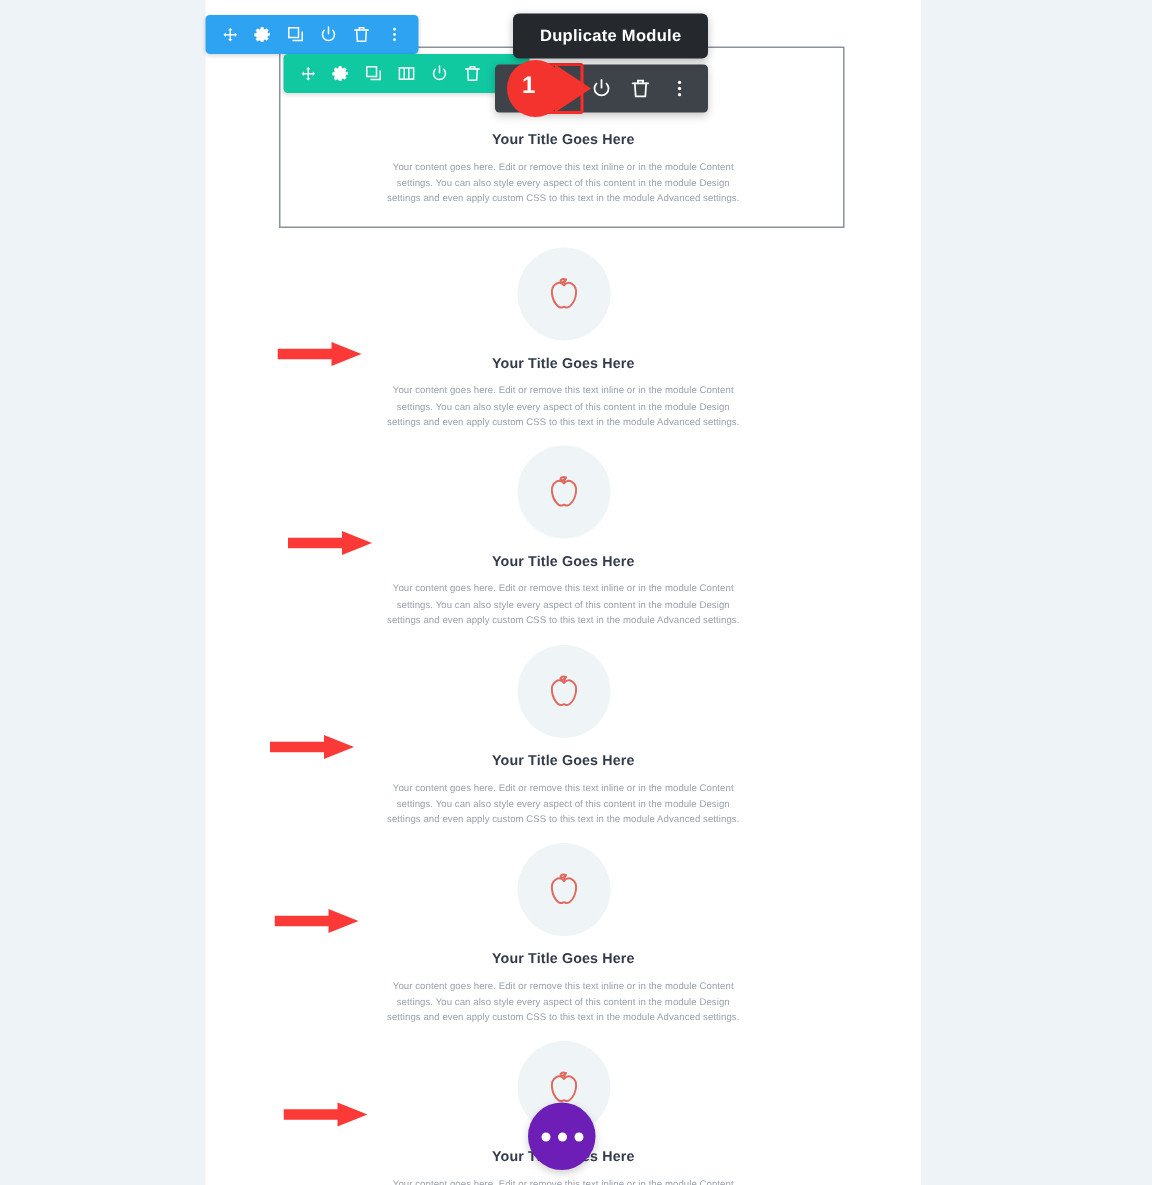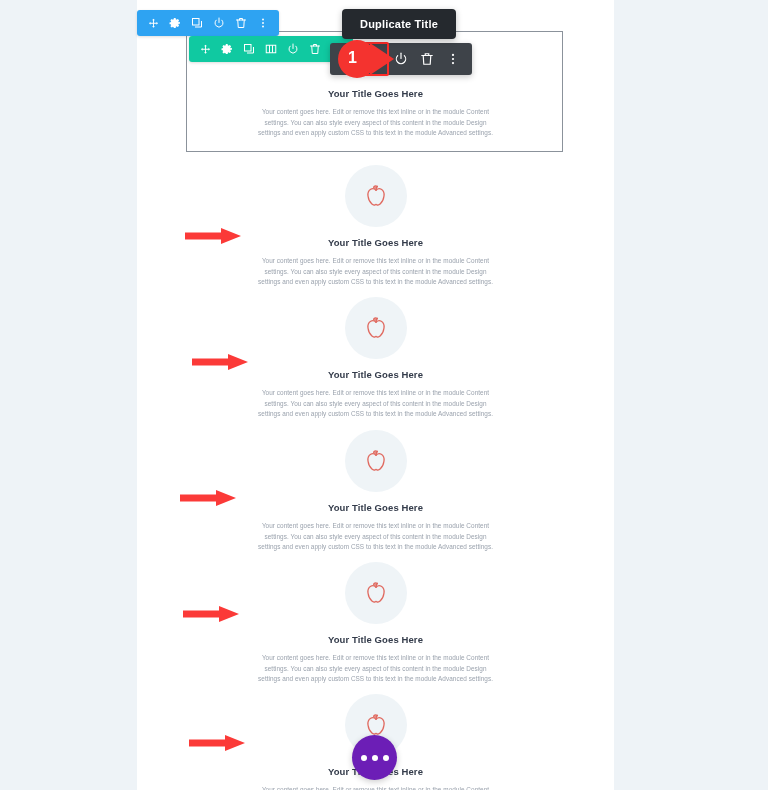--- a/index.html
+++ b/index.html
@@ -403,21 +403,21 @@
   </div>
   <div class="tb-btn" title="More Options">
     <svg width="14" height="14" viewBox="0 0 24 24" fill="#fff">
         <circle cx="12" cy="5" r="1.9"></circle>
         <circle cx="12" cy="12" r="1.9"></circle>
         <circle cx="12" cy="19" r="1.9"></circle>
       </svg>
   </div>
 </div>
 
-<div id="tooltip">Duplicate Title</div>
+<div id="tooltip">Duplicate Module</div>
 
 <div id="cursor-marker">
   <svg width="62" height="38" viewBox="0 0 62 38">
     <path d="M4 19a19 19 0 0138 0 19 19 0 01-38 0z" fill="#f4332f"></path>
     <path d="M36 3 L60 19 L36 35 Z" fill="#f4332f"></path>
   </svg>
   <span class="mark-num">1</span>
 </div>
 
 <div id="page-settings-bubble">

